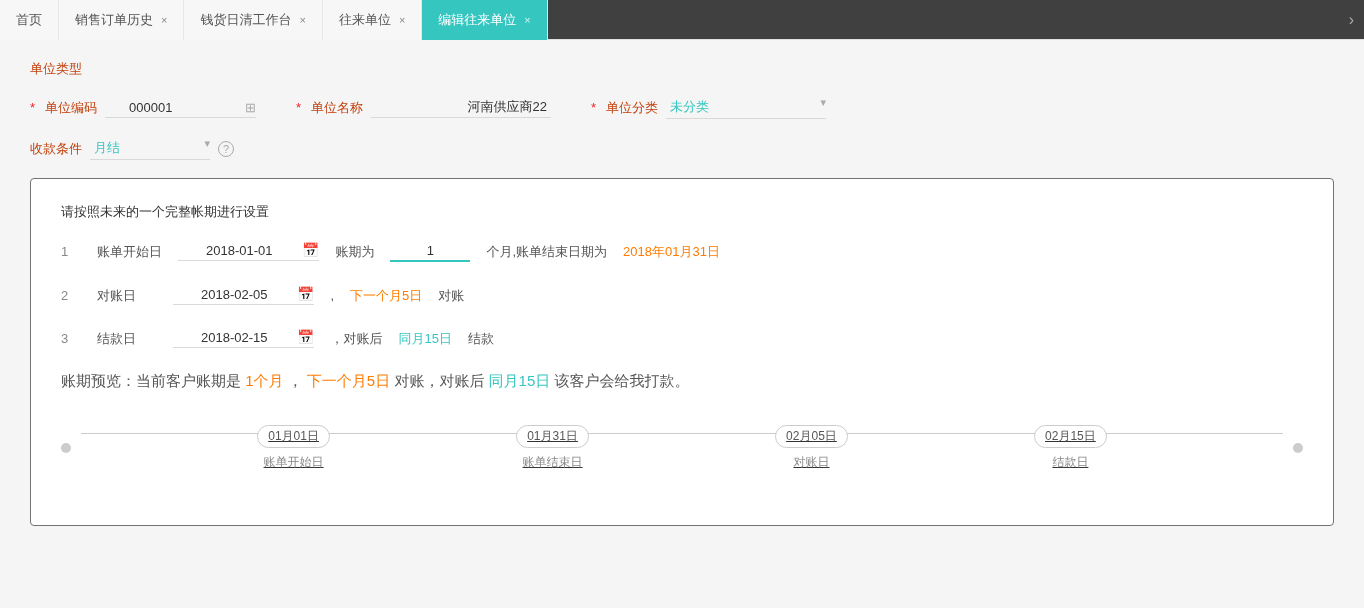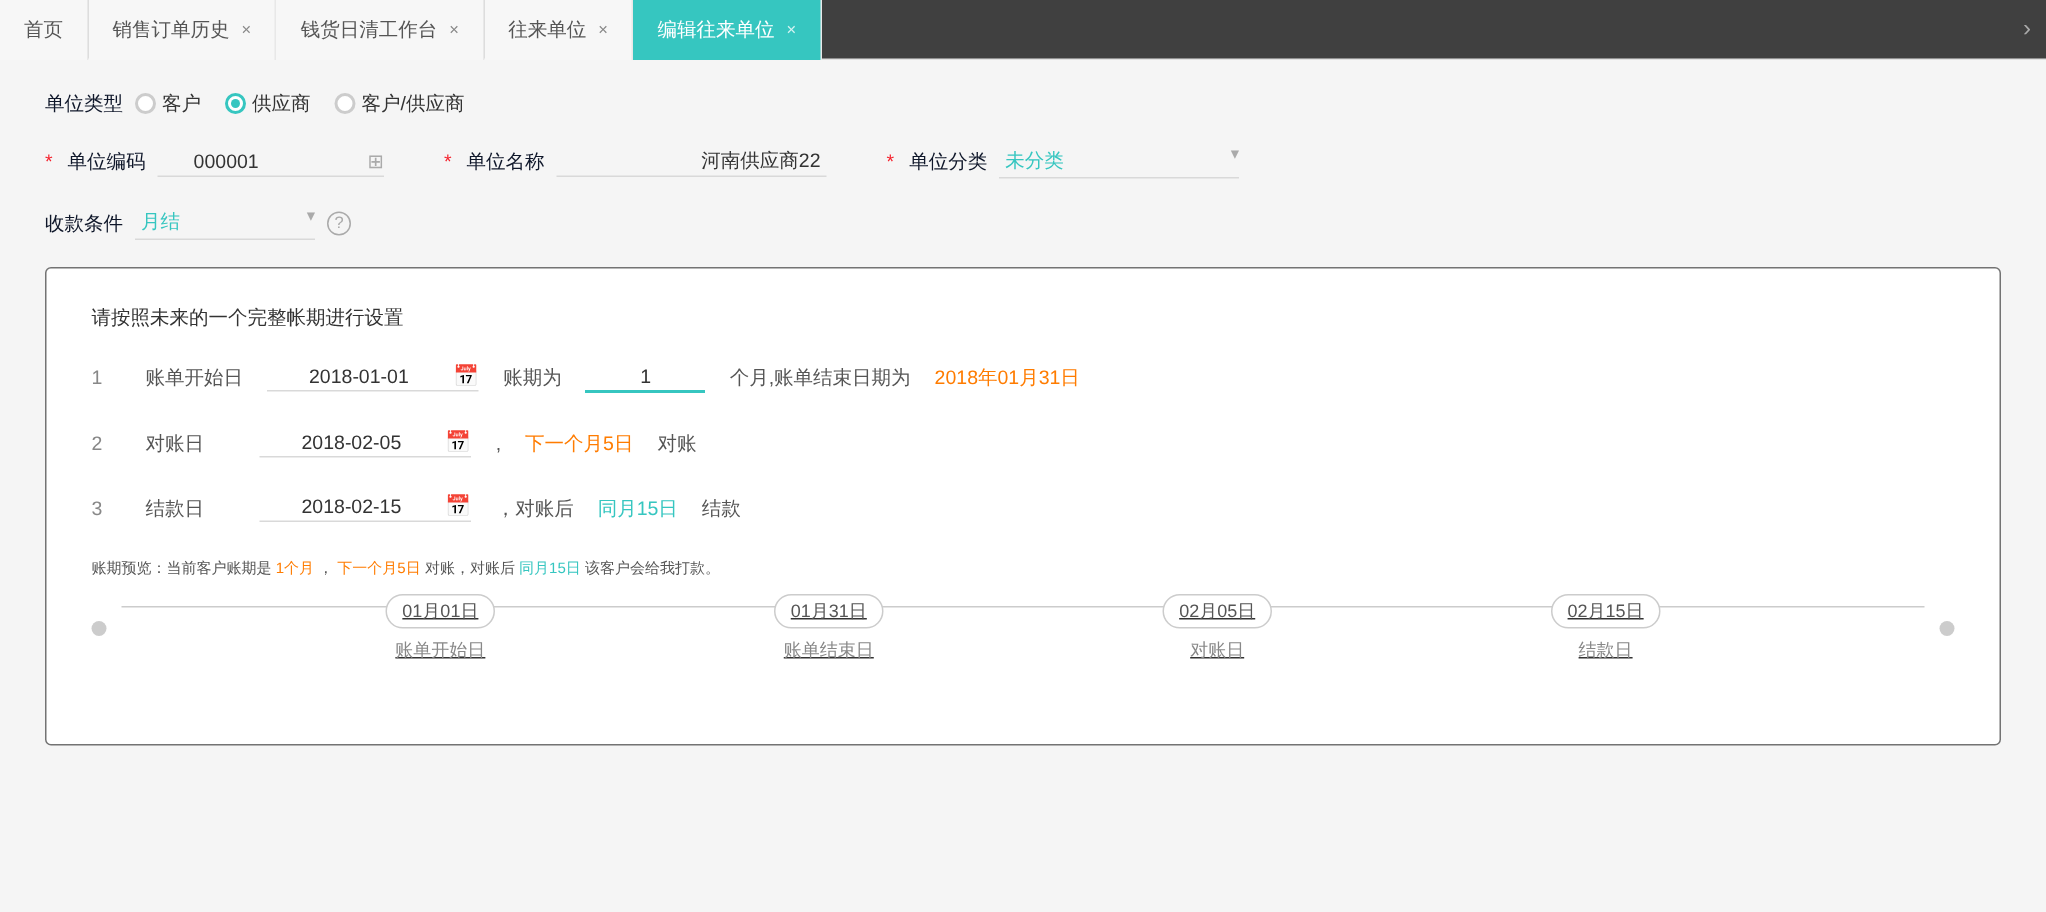--- a/index.html
+++ b/index.html
@@ -60,21 +60,21 @@
       align-items: center;
       margin-bottom: 18px;
       gap: 40px;
     }
     .form-field {
       display: flex;
       align-items: center;
       gap: 8px;
     }
     .form-label {
-      color: #0f172a;
+      color: #c2410c;
       white-space: nowrap;
     }
     .required-star {
       color: #f5222d;
       margin-right: 2px;
     }
     .radio-group {
       display: flex;
       align-items: center;
       gap: 16px;
@@ -232,22 +232,23 @@
       outline: none;
       width: 80px;
       font-size: 13px;
       color: #333;
       text-align: center;
       padding: 2px;
     }
 
     
     .preview-text {
-      font-size: 10px;
+      font-size: 15px;
       color: #555;
+      margin-bottom: 24px;
     }
 
     
     .timeline {
       display: flex;
       align-items: center;
       position: relative;
       padding: 10px 0 30px;
     }
     .timeline-items {
@@ -317,34 +318,20 @@
     <span class="close-icon">×</span>
   </div>
   <div class="tabs-arrow">›</div>
 </div>
 
 <div class="main-content">
 
   <div class="form-row">
     <div class="form-field">
       <span class="form-label">单位类型</span>
-      <div class="radio-group">
-        <label class="radio-item">
-          <div class="radio-circle"></div>
-          <span>客户</span>
-        </label>
-        <label class="radio-item">
-          <div class="radio-circle checked"></div>
-          <span>供应商</span>
-        </label>
-        <label class="radio-item">
-          <div class="radio-circle"></div>
-          <span>客户/供应商</span>
-        </label>
-      </div>
     </div>
   </div>
 
   <div class="form-row">
     <div class="form-field">
       <span class="required-star">*</span>
       <span class="form-label">单位编码</span>
       <div class="input-with-icon">
         <input type="text" value="000001" style="width: 120px;">
         <span class="input-icon">⊞</span>

